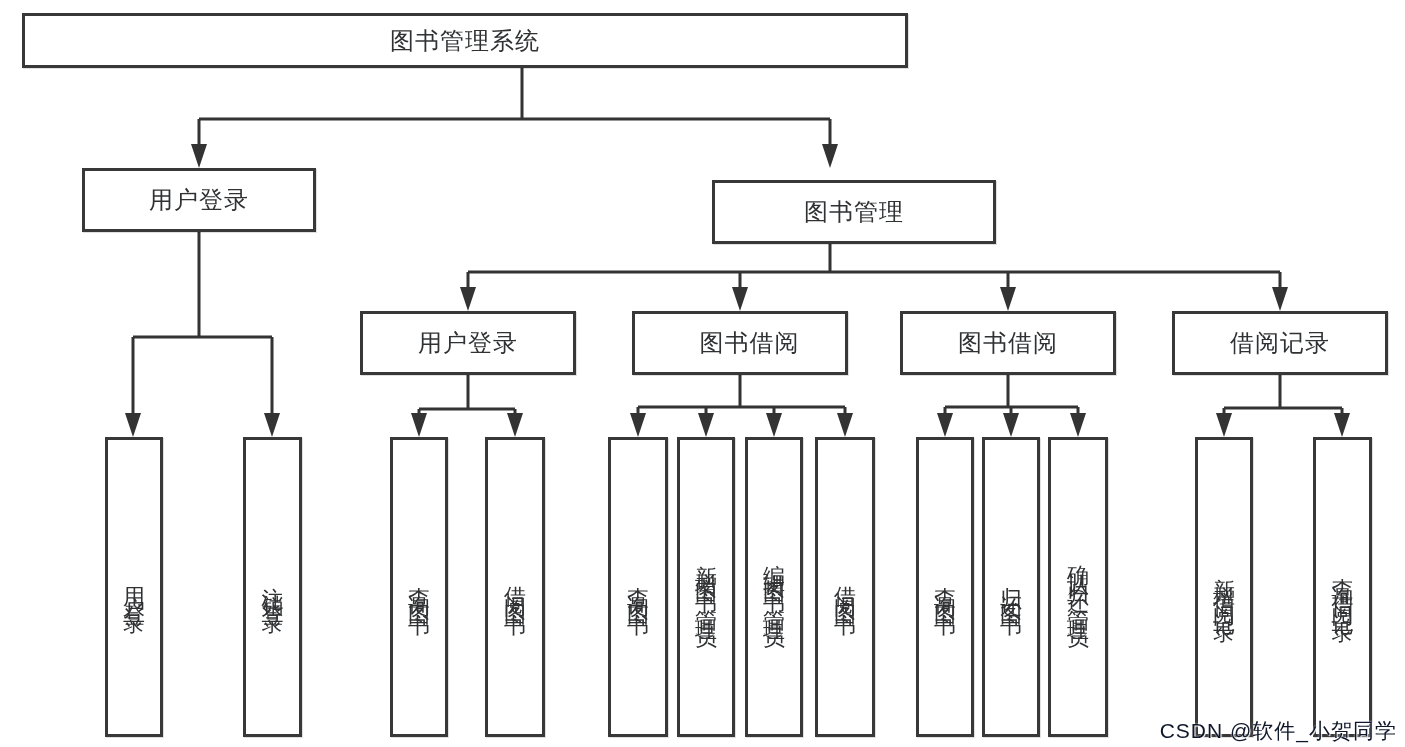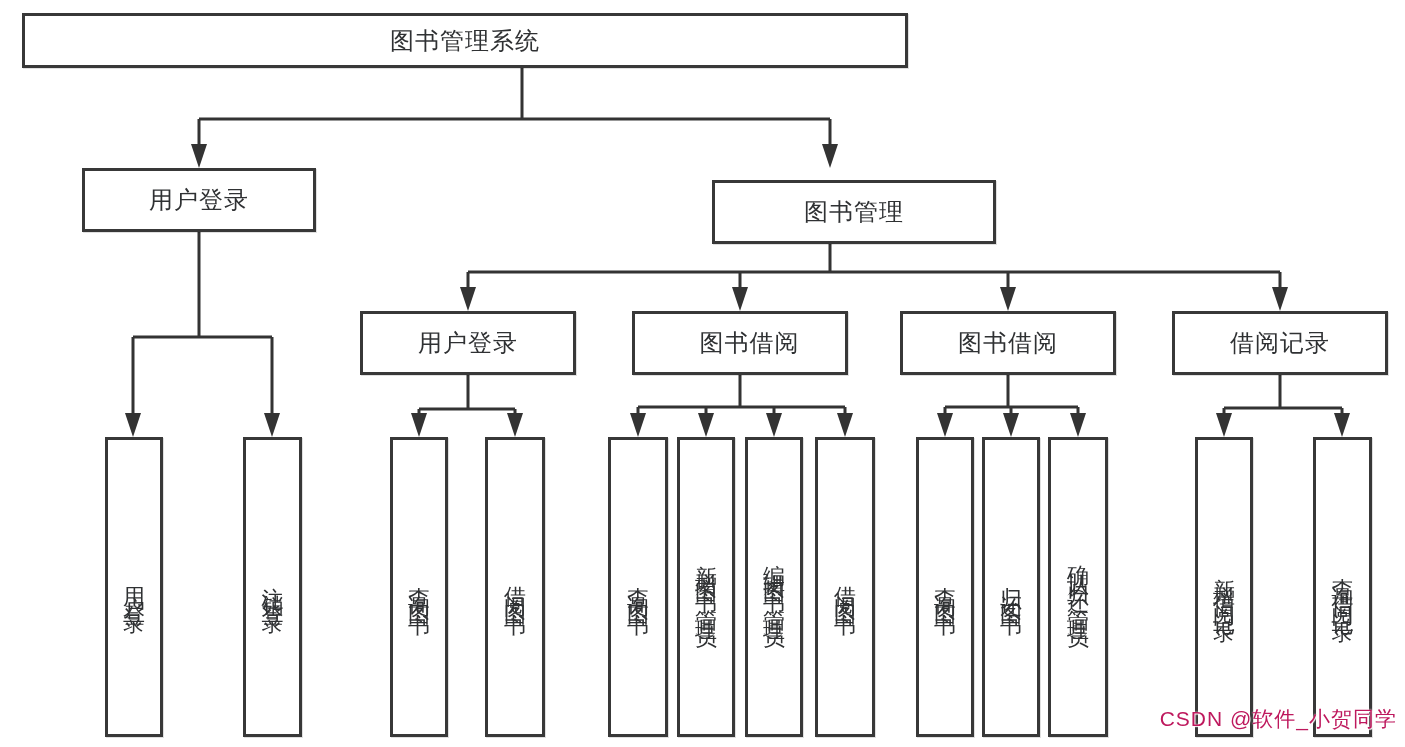--- a/index.html
+++ b/index.html
@@ -43,23 +43,23 @@
     writing-mode: vertical-lr;
     text-orientation: mixed;
     font-size: 22px;
     letter-spacing: 9px;
     line-height: 1;
     white-space: nowrap;
   }
   .watermark {
     position: absolute;
     right: 8px;
-    bottom: 14px;
+    bottom: 2px;
     font-size: 21px;
-    color: #be185d;
+    color: #0f172a;
     letter-spacing: 1px;
     text-shadow: 0 0 2px #ffffff, 1px 1px 1px #ffffff;
     white-space: nowrap;
   }
 </style>
 </head>
 <body>
 
 <div class="diagram">
 

